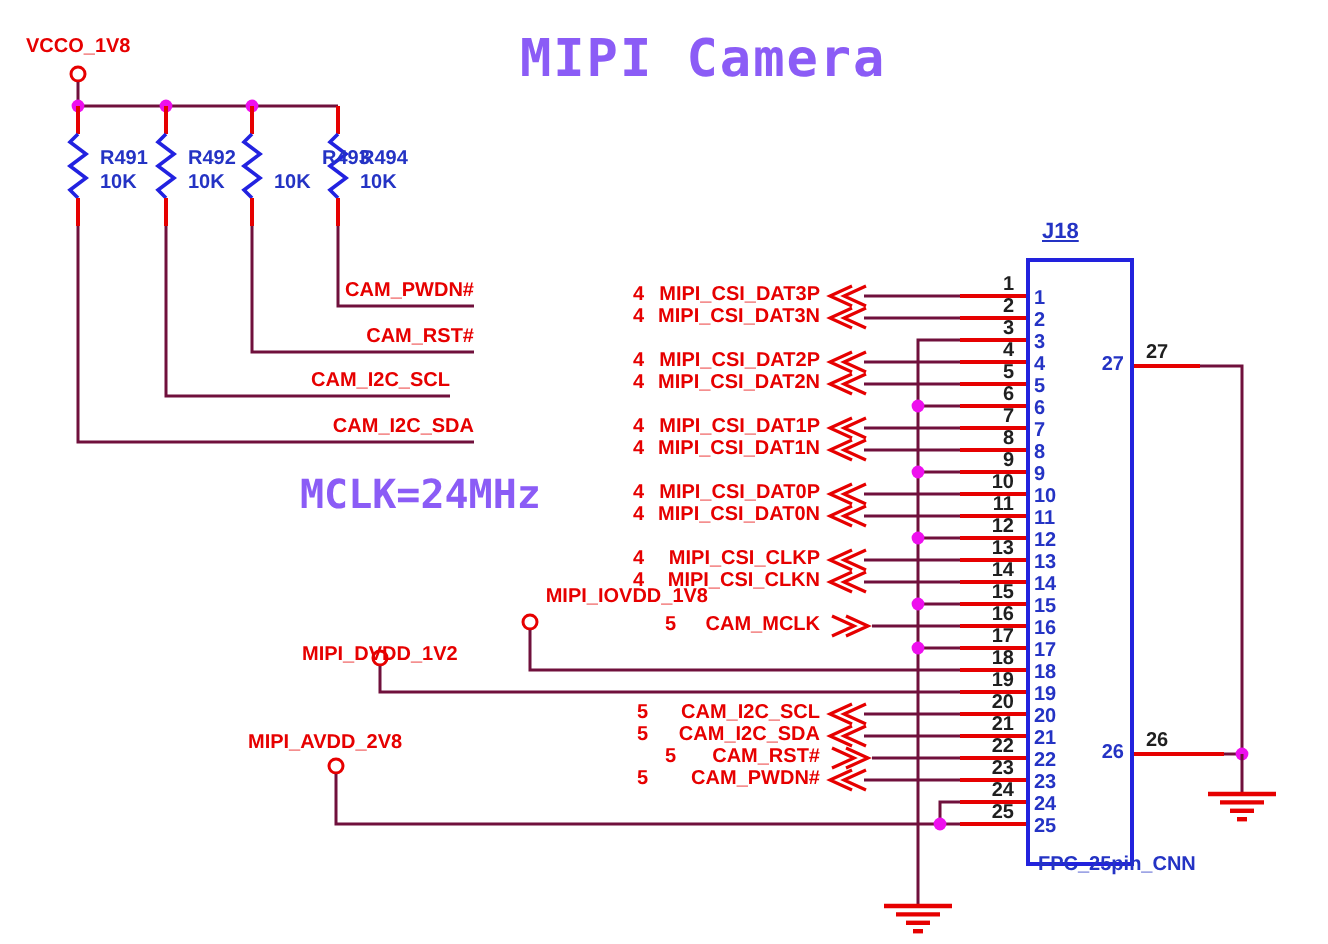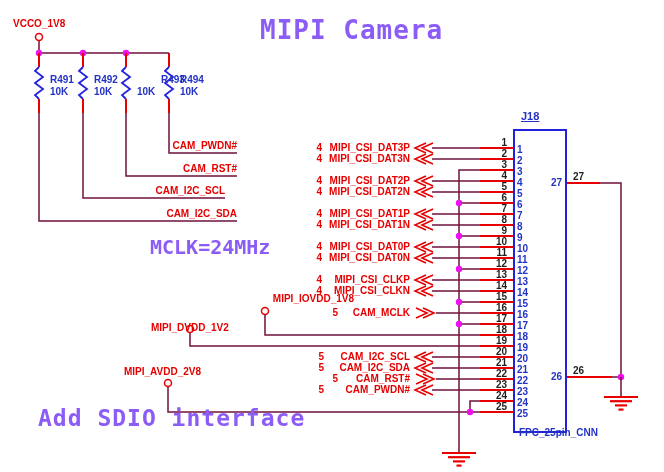--- a/index.html
+++ b/index.html
@@ -146,21 +146,20 @@
       <circle cx="621" cy="377" r="3.2" fill="#ee10ee"></circle>
       <line x1="621" y1="377" x2="621" y2="396" stroke="#70103c" stroke-width="1.5"></line>
       <line x1="604" y1="397" x2="638" y2="397" stroke="#e60000" stroke-width="2.2"></line>
       <line x1="610" y1="401.2" x2="632" y2="401.2" stroke="#e60000" stroke-width="2.2"></line>
       <line x1="615" y1="405.4" x2="627" y2="405.4" stroke="#e60000" stroke-width="2.2"></line>
       <line x1="618.5" y1="409.6" x2="623.5" y2="409.6" stroke="#e60000" stroke-width="2.2"></line>
     </svg>
 
   <div class="lbl mono title" style="left:260px;top:25px;">MIPI Camera</div>
   <div class="lbl mono note" style="left:150px;top:242px;">MCLK=24MHz</div>
-  <div class="lbl mono note2" style="left:38px;top:413px;">Add SDIO interface</div>
 
   <div class="lbl red" style="left:13px;top:18px;">VCCO_1V8</div>
   <div class="lbl red rtl" style="right:310px;top:293px;">MIPI_IOVDD_1V8</div>
   <div class="lbl red" style="left:151px;top:307px;margin-top:15px;">MIPI_DVDD_1V2</div>
   <div class="lbl red" style="left:124px;top:366px;">MIPI_AVDD_2V8</div>
 
   <div id="j18-box"></div>
   <div class="lbl blue uline" style="left:521px;top:111px;font-size:11px;">J18</div>
   <div class="lbl blue" style="left:519px;top:427px;">FPC_25pin_CNN</div>
 <div class="lbl " style="left: 50px; top: 74px; color: rgb(36, 51, 196);">R491</div>

